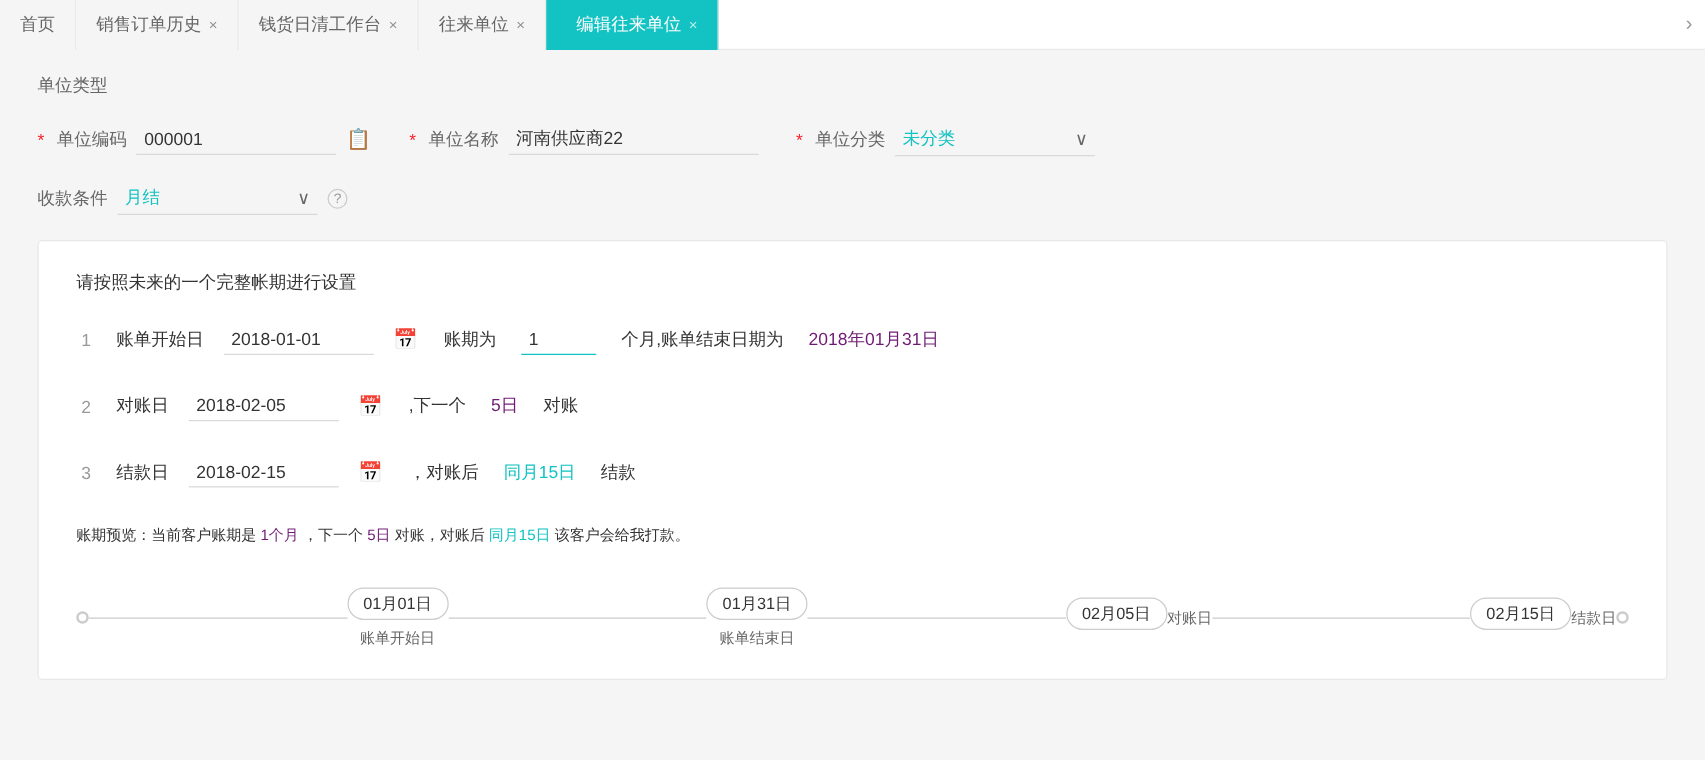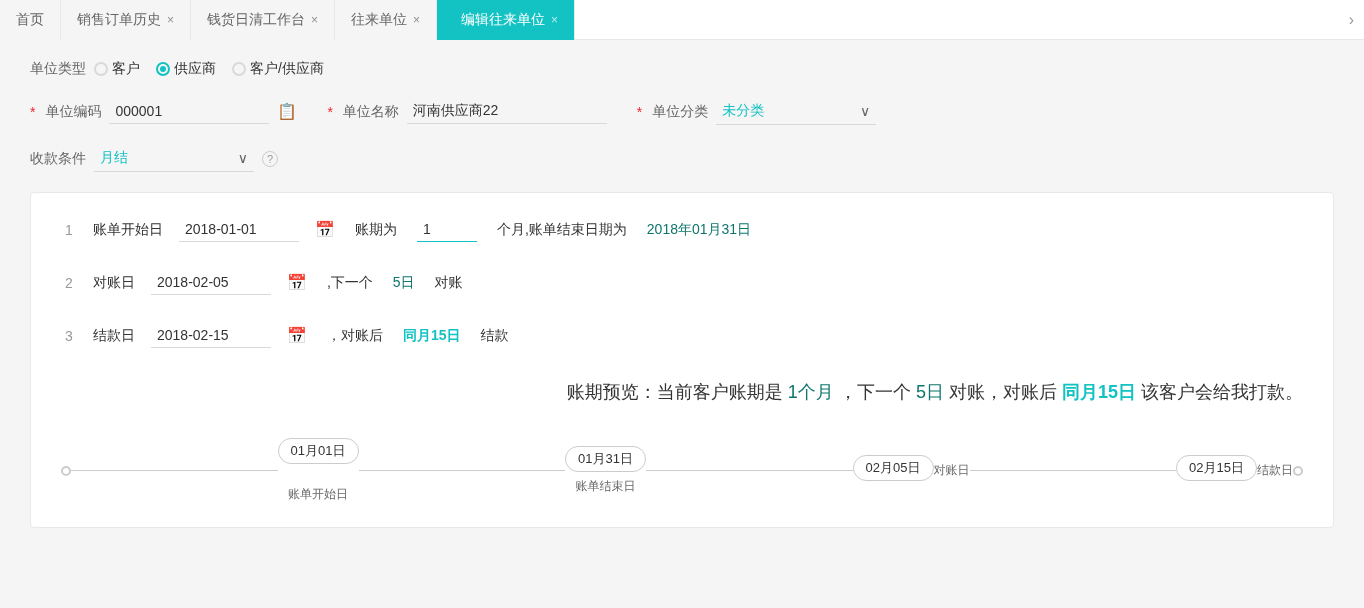--- a/index.html
+++ b/index.html
@@ -191,30 +191,29 @@
       border: none;
       border-bottom: 1px solid #d9d9d9;
       outline: none;
       padding: 4px 6px;
       font-size: 14px;
       color: #333;
       background: transparent;
       width: 120px;
     }
     .inline-text { color: #333; margin: 0 4px; }
-    .orange-text { color: #0f766e; font-weight: 500; }
-    .teal-text { color: #13c2c2; font-weight: 700; }
+    .orange-text { color: #701a75; font-weight: 500; }
+    .teal-text { color: #13c2c2; font-weight: 400; }
 
     
     .preview-text {
-      font-size: 18px;
+      font-size: 12px;
       color: #333;
       margin-bottom: 20px;
       line-height: 1.8;
-      text-align: right;
     }
   </style>
 </head>
 <body>
 
 <div class="tabs-bar">
   <div class="tab-item">
     <span>首页</span>
   </div>
   <div class="tab-item">
@@ -234,34 +233,20 @@
     <span class="close-btn">×</span>
   </div>
   <div class="tabs-arrow">›</div>
 </div>
 
 <div class="main-content">
 
   <div class="form-row">
     <div class="form-group">
       <span class="form-label">单位类型</span>
-      <div class="radio-group">
-        <div class="radio-item">
-          <div class="radio-circle"></div>
-          <span>客户</span>
-        </div>
-        <div class="radio-item">
-          <div class="radio-circle checked"></div>
-          <span>供应商</span>
-        </div>
-        <div class="radio-item">
-          <div class="radio-circle"></div>
-          <span>客户/供应商</span>
-        </div>
-      </div>
     </div>
   </div>
 
   <div class="form-row">
     <div class="form-group">
       <span class="required-star">*</span>
       <span class="form-label">单位编码</span>
       <input class="input-field" type="text" value="000001" style="">
       <span class="field-icon">📋</span>
     </div>
@@ -285,20 +270,21 @@
       <span class="form-label">收款条件</span>
       <div class="select-field">
         <span class="select-text" style="color:#13c2c2;">月结</span>
         <span class="select-arrow">∨</span>
       </div>
       <div class="help-icon">?</div>
     </div>
   </div>
 
   <div class="card-box">
+    <div class="card-title">请按照未来的一个完整帐期进行设置</div>
 
     <div class="setting-row">
       <span class="step-num">1</span>
       <span class="setting-label">账单开始日</span>
       <input class="date-input" type="text" value="2018-01-01" style="">
       <span class="field-icon">📅</span>
       <span class="inline-text">账期为</span>
       <input class="input-field narrow" type="text" value="1" style="">
       <span class="inline-text">个月,账单结束日期为</span>
       <span class="orange-text">2018年01月31日</span>
@@ -333,21 +319,21 @@
       <span class="teal-text">同月15日</span>
       <span>该客户会给我打款。</span>
     </div>
 
     <div style="display:flex; align-items:center; padding: 10px 0 0 0;">
 
       <div style="width:10px;height:10px;border-radius:50%;border:2px solid #ccc;background:#fff;flex-shrink:0;"></div>
 
       <div style="flex:1;height:1px;background:#ccc;"></div>
 
-      <div style="display:flex;flex-direction:column;align-items:center;flex-shrink:0;gap:16px;">
+      <div style="display:flex;flex-direction:column;align-items:center;flex-shrink:0;">
         <div style="border:1px solid #ccc;border-radius:20px;padding:3px 12px;font-size:13px;color:#333;background:#fff;margin-bottom:6px;white-space:nowrap;">01月01日</div>
         <div style="font-size:12px;color:#666;white-space:nowrap;">账单开始日</div>
       </div>
 
       <div style="flex:1;height:1px;background:#ccc;"></div>
 
       <div style="display:flex;flex-direction:column;align-items:center;flex-shrink:0;">
         <div style="border:1px solid #ccc;border-radius:20px;padding:3px 12px;font-size:13px;color:#333;background:#fff;margin-bottom:6px;white-space:nowrap;">01月31日</div>
         <div style="font-size:12px;color:#666;white-space:nowrap;">账单结束日</div>
       </div>

